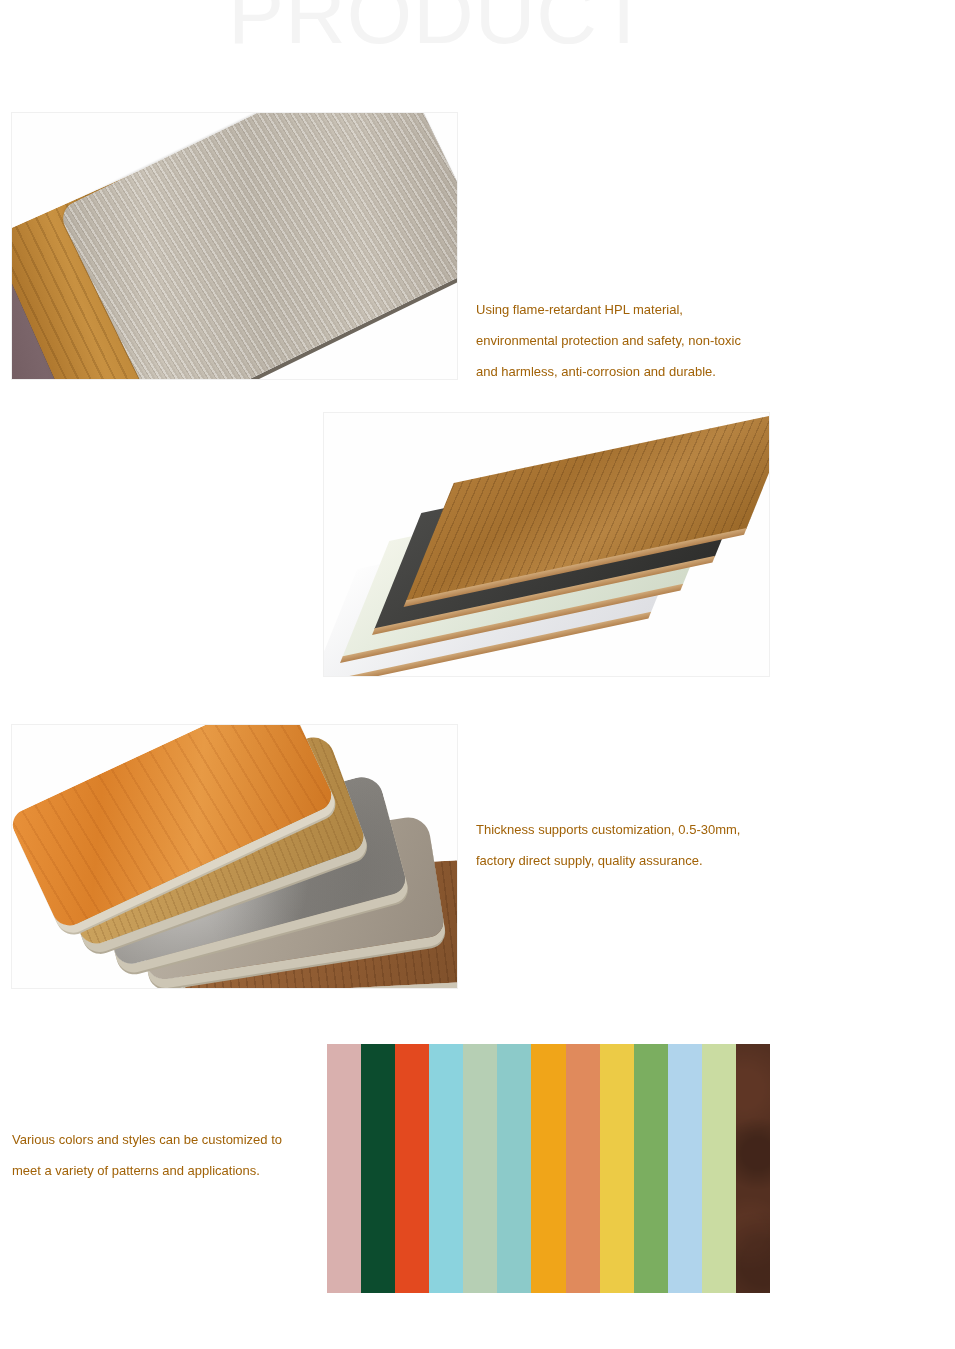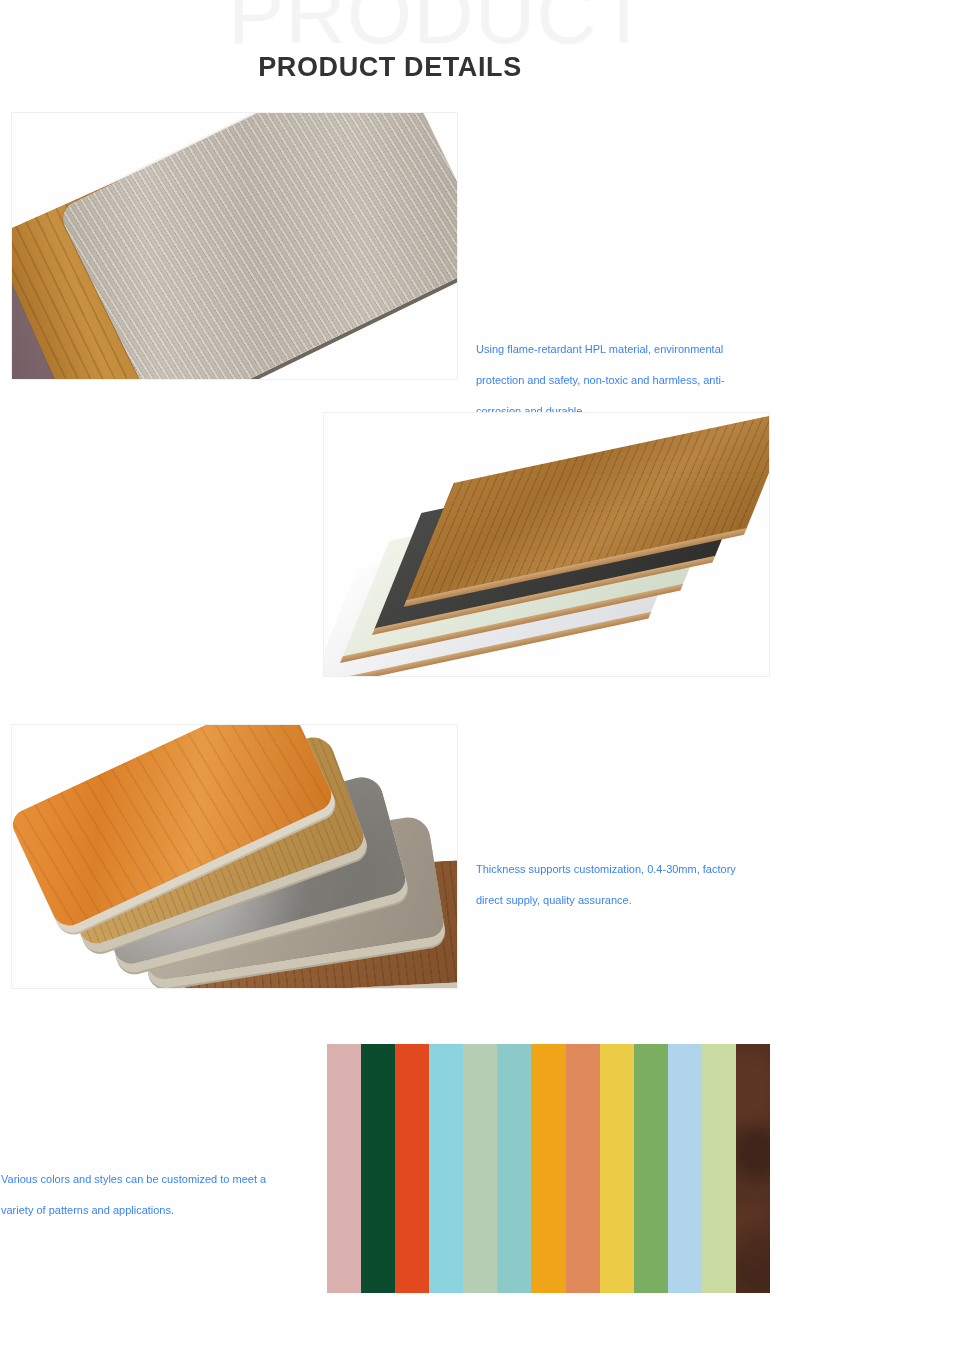--- a/index.html
+++ b/index.html
@@ -52,38 +52,37 @@
     width: 955px;
   }
   .photo-frame {
     position: absolute;
     background: #ffffff;
     border: 1px solid #f0f0f0;
     overflow: hidden;
   }
   .caption {
     position: absolute;
-    font-size: 11px;
+    font-size: 13px;
     line-height: 31px;
-    color: #3b82f6;
-    margin-top: 40px;
+    color: #a16207;
   }
 
   
   .frame-1 { left: 11px;  top: 0px;   width: 447px; height: 268px; }
   .cap-1   { left: 476px; top: 182px; width: 286px; }
 
   .frame-2 { left: 323px; top: 0px;   width: 447px; height: 265px; }
   .cap-2   { left: 19px;  top: 81px;  width: 296px; }
 
   .frame-3 { left: 11px;  top: 0px;   width: 447px; height: 265px; }
   .cap-3   { left: 476px; top: 90px;  width: 286px; }
 
   .frame-4 { left: 323px; top: 0px;   width: 447px; height: 259px; border: none; }
-  .cap-4   { left: 1px;  top: 90px;  width: 296px; }
+  .cap-4   { left: 12px;  top: 90px;  width: 296px; }
 
   
   .photo1 { position: absolute; inset: 0; background: #fefefe; }
   .p1-board {
     position: absolute;
     border-radius: 14px 26px 16px 10px;
   }
   
   .p1-b1 {
     left: -56px; top: 78px; width: 330px; height: 206px;
@@ -226,21 +225,20 @@
       radial-gradient(circle at 38% 76%, rgba(255,255,255,.10) 0 8%, rgba(255,255,255,0) 20%),
       radial-gradient(circle at 80% 88%, rgba(0,0,0,.18) 0 10%, rgba(255,255,255,0) 24%);
     background-blend-mode: overlay, overlay, overlay, overlay;
   }
 </style>
 </head>
 <body>
 
 <div class="header">
   <div class="watermark">PRODUCT</div>
-  <div class="page-title">PRODUCT DETAILS</div>
 </div>
 
 <div class="row" style="height:300px;">
 
   <div class="photo-frame frame-1" aria-label="Three stacked HPL faced panels: taupe, golden wood grain and light grey striated top board">
     <div class="photo1">
       <div class="p1-board p1-b1" aria-label="taupe wood grain"></div>
       <div class="p1-board p1-b2" aria-label="golden amber wood grain"></div>
       <div class="p1-board p1-b3" aria-label="dark brown core"></div>
       <div class="p1-board p1-b4" aria-label="light grey striated"></div>
@@ -280,21 +278,21 @@
   <div class="photo-frame frame-3" aria-label="Five thick chipboard core boards fanned out: orange cherry, light oak, grey concrete, beige grey and walnut">
     <div class="photo3">
       <div class="p3-board p3-b5" aria-label="medium walnut"></div>
       <div class="p3-board p3-b4" aria-label="beige grey"></div>
       <div class="p3-board p3-b3" aria-label="grey concrete"></div>
       <div class="p3-board p3-b2" aria-label="light oak"></div>
       <div class="p3-board p3-b1" aria-label="orange cherry"></div>
     </div>
   </div>
 
-  <div class="caption cap-3">Thickness supports customization, 0.4-30mm, factory direct supply, quality assurance.</div>
+  <div class="caption cap-3">Thickness supports customization, 0.5-30mm, factory direct supply, quality assurance.</div>
 </div>
 
 <div class="row" style="height:280px;">
 
   <div class="photo-frame frame-4" aria-label="Strip of thirteen solid colour laminate samples side by side">
     <div class="photo4">
       <div class="swatch-strip" id="swatch-strip">
           <div class="swatch" aria-label="dusty pink" style="background-color: rgb(217, 176, 174);"></div>
           <div class="swatch" aria-label="forest green" style="background-color: rgb(12, 76, 46);"></div>
           <div class="swatch" aria-label="orange red" style="background-color: rgb(227, 73, 31);"></div>

